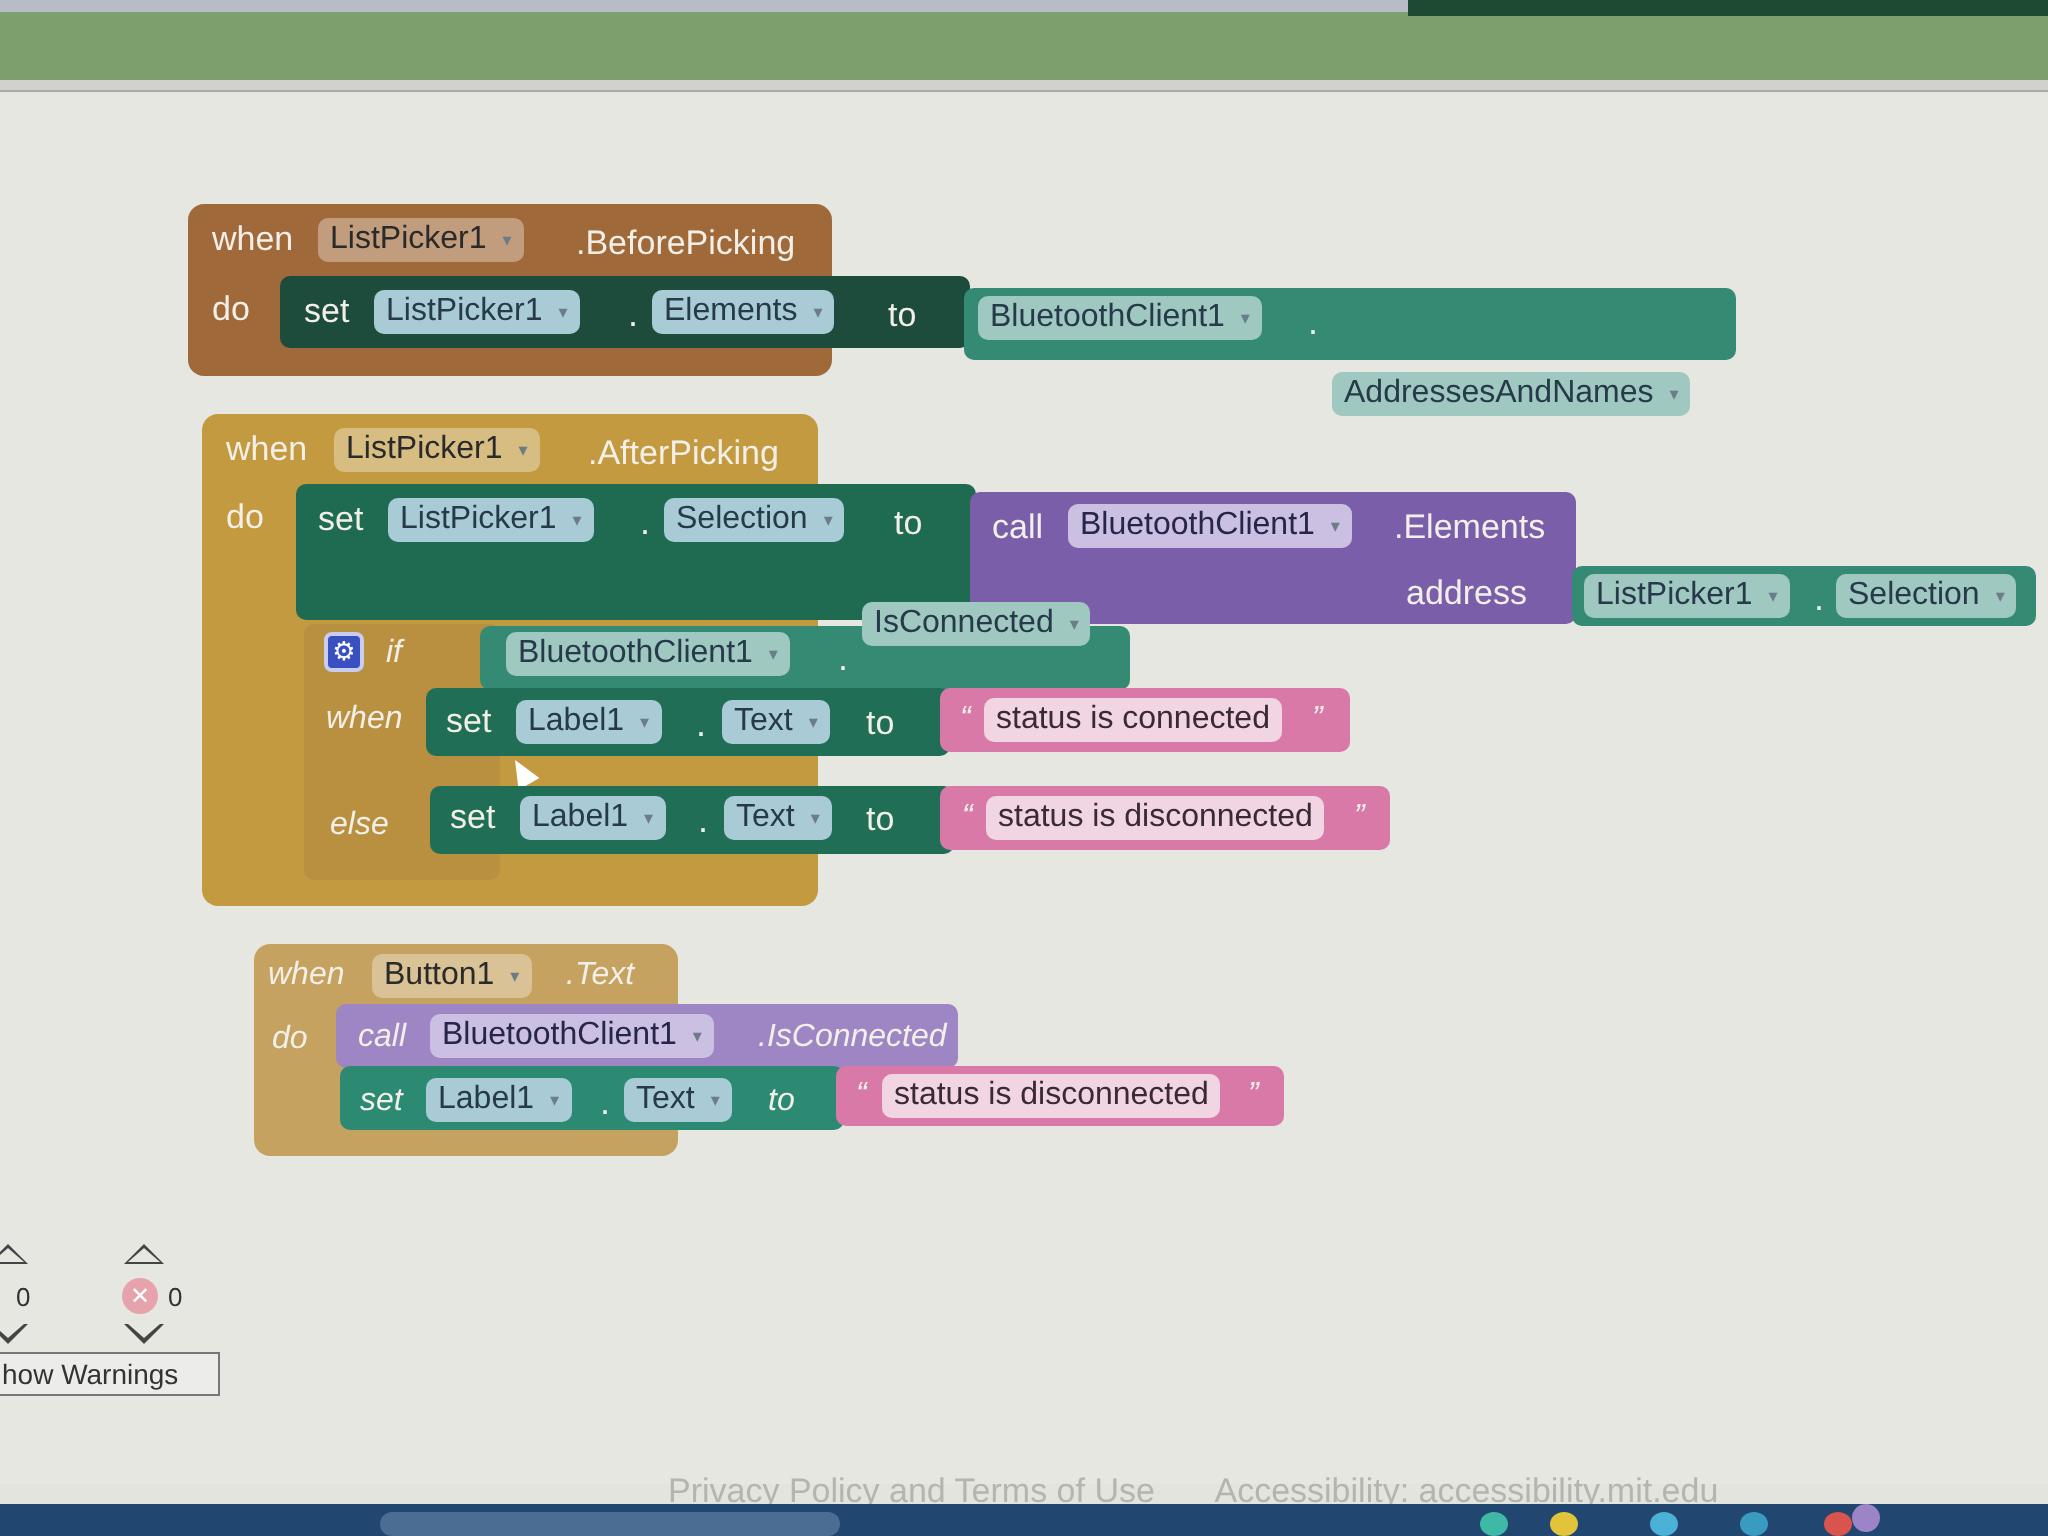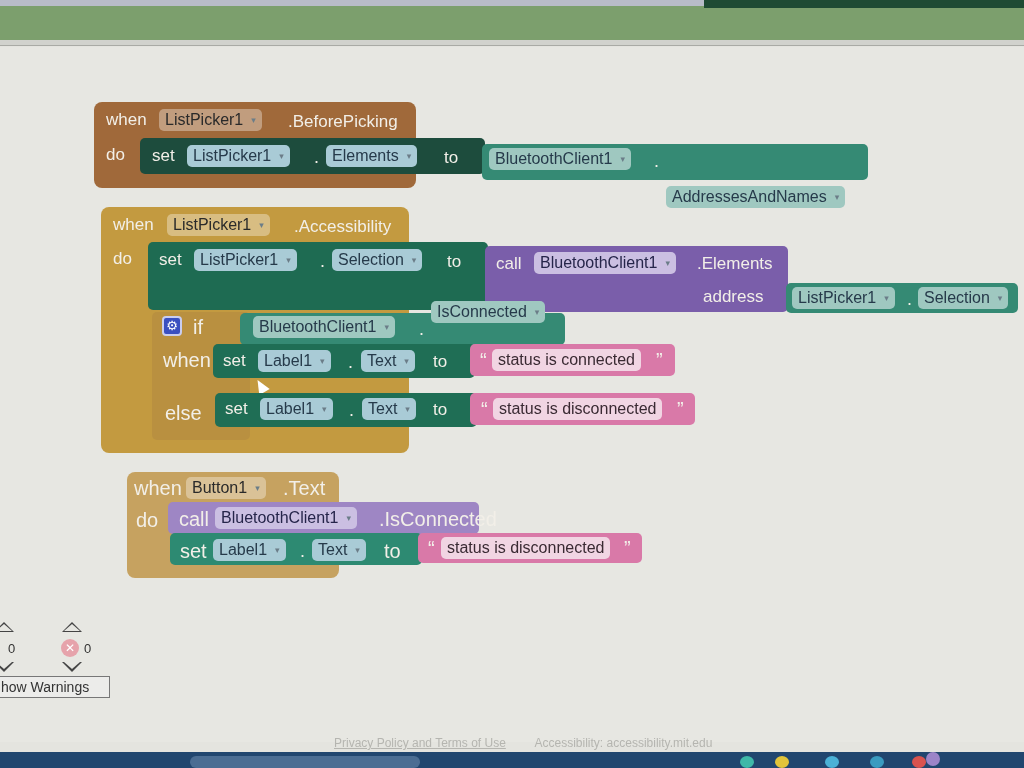--- a/index.html
+++ b/index.html
@@ -20,21 +20,21 @@
   .event-tan { background: #c6a260; }
   .set-dark { background: #1d4c3d; }
   .set-green { background: #1e6b52; }
   .set-teal { background: #2d8a72; }
   .get-teal { background: #358a74; }
   .call-purple { background: #7a5eaa; }
   .call-lilac { background: #9e86c4; }
   .text-pink { background: #d979a8; }
 
   .kw { position: absolute; color: #f2efe8; font-size: 17px; line-height: 22px; white-space: nowrap; }
-  .kw-sm { font-size: 20px; }
+  .kw-sm { font-size: 16px; font-style: italic; }
   .dd {
     position: absolute; height: 22px; border-radius: 5px; padding: 0 6px;
     font-size: 16px; line-height: 22px; color: #263a4a; white-space: nowrap;
     display: flex; align-items: center; gap: 8px;
   }
   .dd-light { background: rgba(255,255,255,0.35); color: #2a2a2a; }
   .dd-blue { background: #a9cbd6; }
   .dd-teal { background: #9fc8c0; }
   .dd-lilac { background: #cbbfe2; color: #26254a; }
   .dd-pink { background: #f1d5e3; color: #3a2a33; }
@@ -48,21 +48,21 @@
   }
   .cursor { position: absolute; width: 0; height: 0; border-left: 6px solid transparent; border-right: 6px solid transparent; border-bottom: 14px solid #fff; transform: rotate(-30deg); }
   .tri-up { position: absolute; width: 0; height: 0; border-left: 10px solid transparent; border-right: 10px solid transparent; border-bottom: 10px solid #444; }
   .tri-up::after { content: ""; position: absolute; left: -8px; top: 2px; border-left: 8px solid transparent; border-right: 8px solid transparent; border-bottom: 7px solid #e7e7e2; }
   .tri-down { position: absolute; width: 0; height: 0; border-left: 10px solid transparent; border-right: 10px solid transparent; border-top: 10px solid #444; }
   .tri-down::after { content: ""; position: absolute; left: -8px; top: -10px; border-left: 8px solid transparent; border-right: 8px solid transparent; border-top: 7px solid #e7e7e2; }
   .count { position: absolute; font-size: 13px; color: #333; }
   .err-icon { position: absolute; width: 18px; height: 18px; border-radius: 50%; background: #e6a3ab; color: #fff; font-size: 12px; line-height: 18px; text-align: center; }
   .warn-btn { position: absolute; left: -4px; top: 676px; width: 114px; height: 22px; border: 1px solid #777; background: #ececea; font-size: 14px; line-height: 20px; padding-left: 4px; color: #333; }
 
-  .footer { position: absolute; top: 736px; left: 334px; font-size: 12px; color: #b5b5b0; white-space: nowrap; }
+  .footer { position: absolute; top: 736px; left: 334px; font-size: 17px; color: #b5b5b0; white-space: nowrap; }
   .footer a { color: #b5b5b0; text-decoration: underline; margin-right: 26px; }
   .taskbar { position: absolute; left: 0; top: 752px; width: 1024px; height: 16px; background: #21466f; }
   .taskbar-search { position: absolute; left: 190px; top: 4px; width: 230px; height: 12px; border-radius: 6px; background: #4b6d93; }
   .tb-icon { position: absolute; top: 4px; width: 14px; height: 12px; border-radius: 50%; }
 </style>
 </head>
 <body>
 
 <div class="topband">
   <div class="topband-strip"></div>
@@ -104,21 +104,21 @@
   <span>AddressesAndNames</span>
   <span class="caret">▾</span>
 </div>
 
 <div class="blk event-gold" style="left:101px;top:207px;width:308px;height:246px;border-radius:8px;"></div>
 <span class="kw" style="left:113px;top:214px;">when</span>
 <div class="dd dd-light" style="left:167px;top:214px;">
   <span>ListPicker1</span>
   <span class="caret">▾</span>
 </div>
-<span class="kw" style="left:294px;top:216px;">.Accessibility</span>
+<span class="kw" style="left:294px;top:216px;">.AfterPicking</span>
 <span class="kw" style="left:113px;top:248px;">do</span>
 
 <div class="blk set-green" style="left:148px;top:242px;width:340px;height:68px;"></div>
 <span class="kw" style="left:159px;top:249px;">set</span>
 <div class="dd dd-blue" style="left:194px;top:249px;">
   <span>ListPicker1</span>
   <span class="caret">▾</span>
 </div>
 <span class="dot" style="left:320px;top:250px;">.</span>
 <div class="dd dd-blue" style="left:332px;top:249px;">

